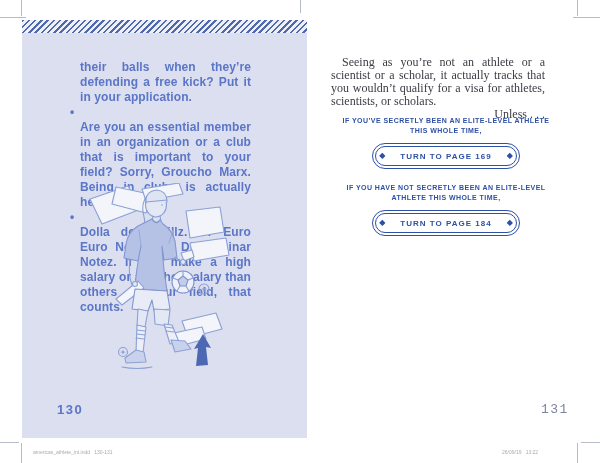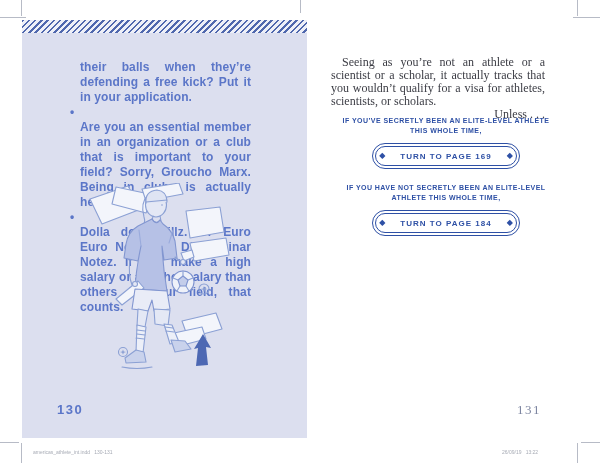--- a/index.html
+++ b/index.html
@@ -24,21 +24,21 @@
   .bullet-item{display:flex;margin:0;}
   .bullet-item .bullet{flex:0 0 10px;width:10px;}
   .bullet-item .btxt{flex:1;text-align:justify;margin-top:15px;}
 
   
   .illo-wrap{position:absolute;left:60px;top:163px;width:148px;height:192px;}
 
   
   .folio{position:absolute;top:382px;font-size:13px;letter-spacing:1.5px;}
   .folio-left{left:35px;color:#5b76c8;font-weight:bold;}
-  .folio-right{left:210px;color:#7d85a0;font-family:Liberation Serif, serif;}
+  .folio-right{left:234px;color:#7d85a0;font-family:Liberation Mono, monospace;}
 
   
   .right-content{position:absolute;left:24px;top:0;width:230px;height:100%;}
   .right-body{position:absolute;top:36px;left:0;right:16px;
     font-family:Liberation Serif, serif;color:#3b3c44;font-size:12px;line-height:13px;}
   .right-body p{margin:0;text-indent:11px;text-align:justify;}
   .right-body p.last{text-align:right;}
 
   .choice{position:absolute;left:0;width:100%;text-align:center;}
   .choice-1{top:96px;}

